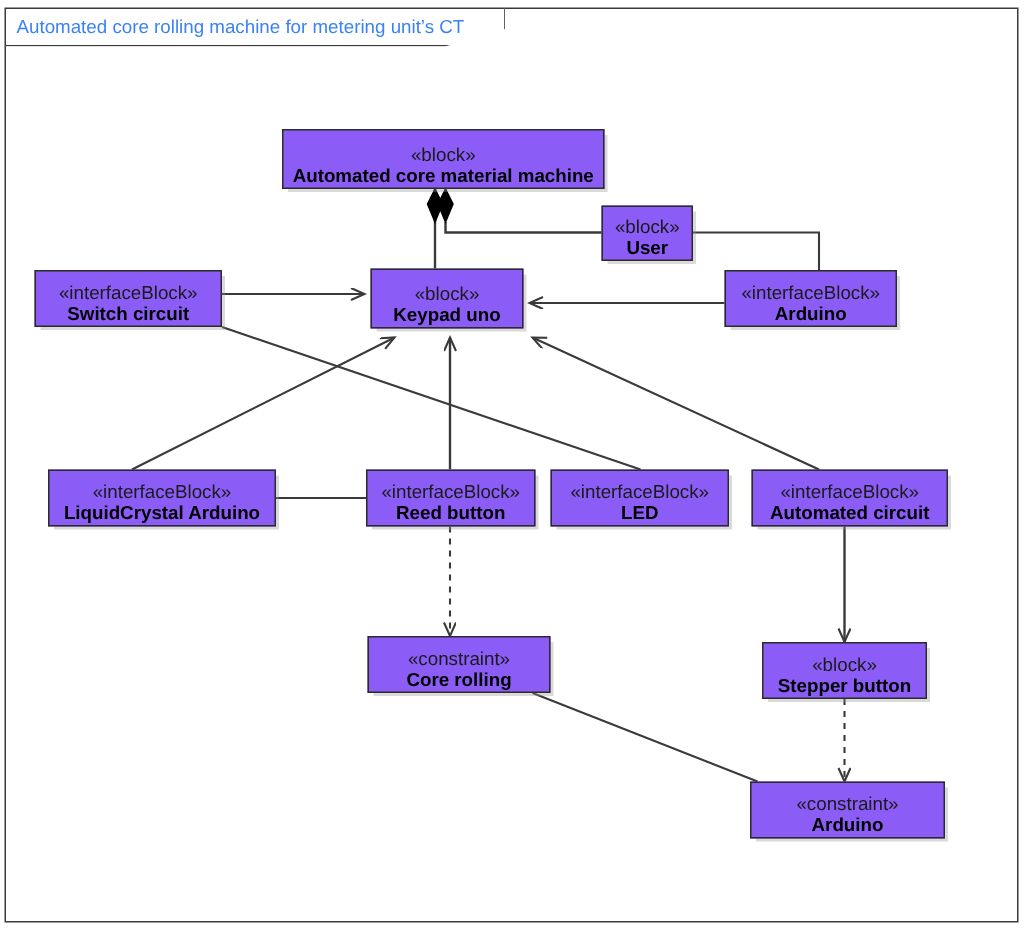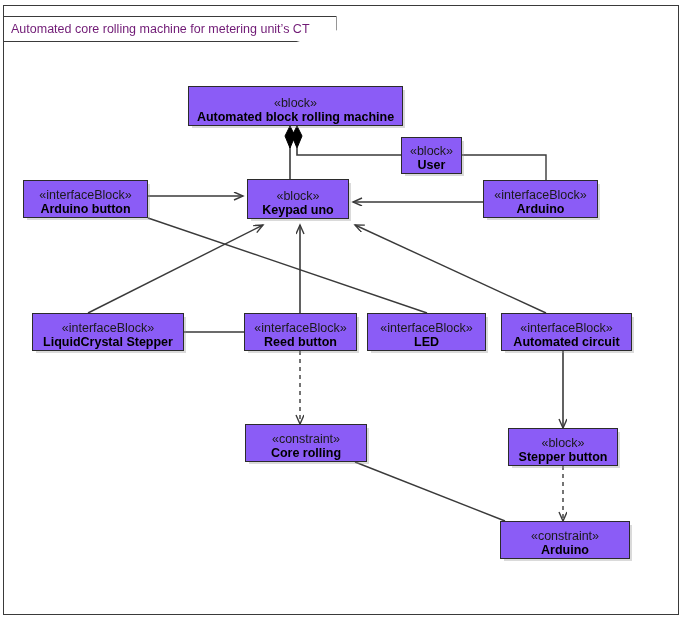--- a/index.html
+++ b/index.html
@@ -25,31 +25,31 @@
     top: 5px;
     width: 676px;
     height: 610px;
     border: 1px solid #3a3a3a;
     box-sizing: border-box;
     background: #ffffff;
   }
   #title-tab {
     position: absolute;
     left: 3px;
-    top: 16px;
+    top: 5px;
     height: 26px;
     box-sizing: border-box;
     background: #ffffff;
     border: 1px solid #3a3a3a;
     border-left: 1px solid #3a3a3a;
     padding: 0 26px 0 7px;
     display: flex;
     align-items: center;
     font-size: 12.5px;
-    color: #701a75;
+    color: #3b82f6;
     white-space: nowrap;
     
     clip-path: polygon(0 0, 100% 0, 100% 55%, 88% 100%, 0 100%);
   }
 
   
   #wires {
     position: absolute;
     left: 0;
     top: 0;
@@ -158,46 +158,46 @@
       <line x1="563" y1="466" x2="563" y2="521" stroke="#3a3a3a" stroke-width="1.4" stroke-dasharray="4,4" marker-end="url(#openArrow)"></line>
     </g>
 
     <g>
       <line x1="355" y1="462" x2="505" y2="521" stroke="#3a3a3a" stroke-width="1.4"></line>
     </g>
   </svg>
 
   <div class="node" style="left:188px; top:86px; width:215px; height:40px;">
     <div class="stereo">«block»</div>
-    <div class="nname">Automated block rolling machine</div>
+    <div class="nname">Automated core material machine</div>
   </div>
 
   <div class="node" style="left:401px; top:137px; width:61px; height:37px;">
     <div class="stereo">«block»</div>
     <div class="nname">User</div>
   </div>
 
   <div class="node" style="left:247px; top:179px; width:102px; height:40px;">
     <div class="stereo">«block»</div>
     <div class="nname">Keypad uno</div>
   </div>
 
   <div class="node" style="left:23px; top:180px; width:125px; height:38px;">
     <div class="stereo">«interfaceBlock»</div>
-    <div class="nname">Arduino button</div>
+    <div class="nname">Switch circuit</div>
   </div>
 
   <div class="node" style="left:483px; top:180px; width:115px; height:38px;">
     <div class="stereo">«interfaceBlock»</div>
     <div class="nname">Arduino</div>
   </div>
 
   <div class="node" style="left:32px; top:313px; width:152px; height:38px;">
     <div class="stereo">«interfaceBlock»</div>
-    <div class="nname">LiquidCrystal Stepper</div>
+    <div class="nname">LiquidCrystal Arduino</div>
   </div>
 
   <div class="node" style="left:244px; top:313px; width:113px; height:38px;">
     <div class="stereo">«interfaceBlock»</div>
     <div class="nname">Reed button</div>
   </div>
 
   <div class="node" style="left:367px; top:313px; width:119px; height:38px;">
     <div class="stereo">«interfaceBlock»</div>
     <div class="nname">LED</div>

